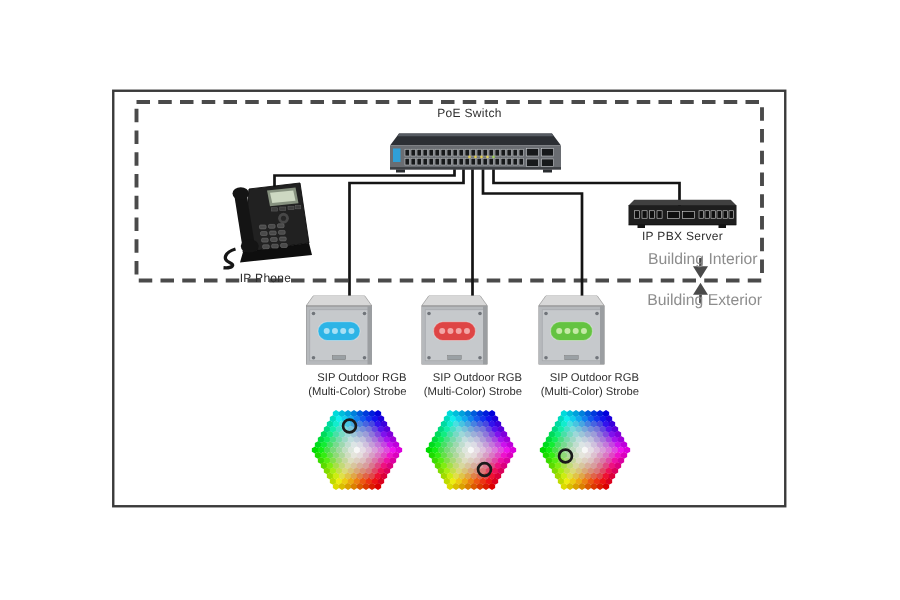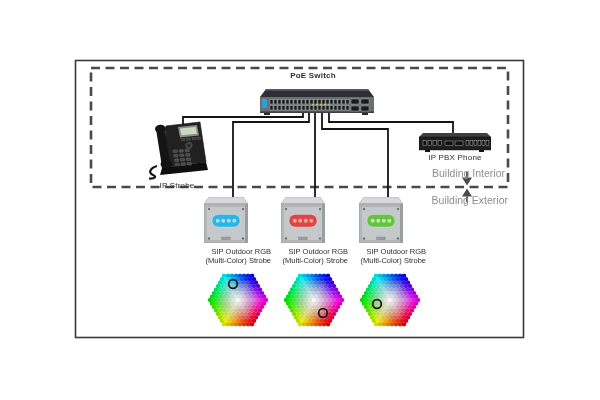--- a/index.html
+++ b/index.html
@@ -27,21 +27,21 @@
     </g>
     <g fill="none" stroke="#141414" stroke-width="1.8">
       <polyline class="cable" points="303,112 303,117 183,117 183,126" stroke="#141414"></polyline>
       <polyline class="cable" points="309,112 309,122 233,122 233,201" stroke="#141414"></polyline>
       <polyline class="cable" points="315,112 315,201" stroke="#141414"></polyline>
       <polyline class="cable" points="322,112 322,129 388,129 388,201" stroke="#141414"></polyline>
       <polyline class="cable" points="329,112 329,122 453,122 453,137" stroke="#141414"></polyline>
     </g>
   </svg>
 
-  <div class="dev-label" style="left: 263px; top: 71px; width: 100px; color: rgb(46, 46, 46); font-weight: bold;">PoE Switch</div>
+  <div class="dev-label" style="left: 263px; top: 71px; width: 100px; color: rgb(46, 46, 46);">PoE Switch</div>
   <svg class="abs" style="left:256px;top:84px;" width="120" height="32" viewBox="0 0 120 32">
     <polygon points="10,5 112,5 118,13 4,13" fill="#2c2f34"></polygon>
     <polygon points="10,5 112,5 113,6.8 9,6.8" fill="#565b62"></polygon>
     <rect x="4" y="13" width="114" height="16" fill="#6a6d72"></rect>
     <rect x="4" y="27.4" width="114" height="1.6" fill="#3c3f43"></rect>
     <rect x="6" y="15" width="5" height="9" fill="#2f9fd6"></rect>
     <g fill="#17191b" stroke="#c6cacd" stroke-width="0.4">
       <g id="prow1"></g>
       <rect x="95" y="15" width="8" height="5"></rect>
         <rect x="105" y="15" width="8" height="5"></rect>
@@ -128,21 +128,21 @@
       <rect x="31.1" y="45.2" width="4.4" height="2.6" rx="0.8"></rect>
         <rect x="37.1" y="44.8" width="4.4" height="2.6" rx="0.8"></rect>
         <rect x="43.1" y="44.4" width="4.4" height="2.6" rx="0.8"></rect>
     </g>
     <g>
       <polygon points="12,11 20,9 26,46 18,49" fill="#141414"></polygon>
       <ellipse cx="16.5" cy="11" rx="5.5" ry="4.2" fill="#141414"></ellipse>
       <ellipse cx="22.5" cy="46" rx="6" ry="4.4" fill="#141414"></ellipse>
     </g>
   </svg>
-  <div class="dev-label" style="left: 137px; top: 181px; width: 80px; color: rgb(46, 46, 46);">IP Strobe</div>
+  <div class="dev-label" style="left: 137px; top: 181px; width: 80px; color: rgb(46, 46, 46);">IP Phone</div>
 
   <svg class="abs" style="left:419px;top:133px;" width="72" height="20" viewBox="0 0 72 20">
     <polygon points="4,0 68,0 72,4 0,4" fill="#404040"></polygon>
     <rect x="0" y="4" width="72" height="13" fill="#1e1e1e" stroke="#000" stroke-width="0.4"></rect>
     <g fill="#0f0f0f" stroke="#d6d6d6" stroke-width="0.4">
       <rect x="4" y="7.5" width="3.4" height="5"></rect>
         <rect x="9" y="7.5" width="3.4" height="5"></rect>
       <rect x="14" y="7.5" width="3.4" height="5"></rect>
         <rect x="19" y="7.5" width="3.4" height="5"></rect>
       <rect x="26" y="8" width="8" height="4.6"></rect>
@@ -150,21 +150,21 @@
       <rect x="47" y="7.5" width="2.9" height="5"></rect>
         <rect x="51" y="7.5" width="2.9" height="5"></rect>
       <rect x="55" y="7.5" width="2.9" height="5"></rect>
         <rect x="59" y="7.5" width="2.9" height="5"></rect>
       <rect x="63" y="7.5" width="2.9" height="5"></rect>
         <rect x="67" y="7.5" width="2.9" height="5"></rect>
     </g>
     <rect x="6" y="17" width="5" height="2" fill="#141414"></rect>
       <rect x="60" y="17" width="5" height="2" fill="#141414"></rect>
   </svg>
-  <div class="dev-label" style="left: 405px; top: 153px; width: 100px; color: rgb(46, 46, 46);">IP PBX Phone</div>
+  <div class="dev-label" style="left: 405px; top: 153px; width: 100px; color: rgb(46, 46, 46);">IP PBX Server</div>
 
   <div class="muted" style="left: 388px; top: 194px; width: 120px; color: rgb(141, 141, 141);">Building Exterior</div>
   <div class="muted" style="left: 385px; top: 167px; width: 120px; color: rgb(141, 141, 141);">Building Interior</div>
 
   <div class="abs strobe-unit" style="left:204px;top:197px;">
     <svg width="44" height="46" viewBox="0 0 44 46">
       <polygon points="5,0 39,0 44,7 0,7" fill="#d8d8d8" stroke="#9a9a9a" stroke-width="0.5"></polygon>
       <rect x="0" y="7" width="44" height="39" fill="#b6b9bc" stroke="#8a8a8a" stroke-width="0.6"></rect>
       <rect x="2.5" y="9.5" width="39" height="34" fill="#c6c9cc" stroke="#a5a8ab" stroke-width="0.5"></rect>
       <rect x="41" y="7" width="3" height="39" fill="#9b9ea1"></rect>

